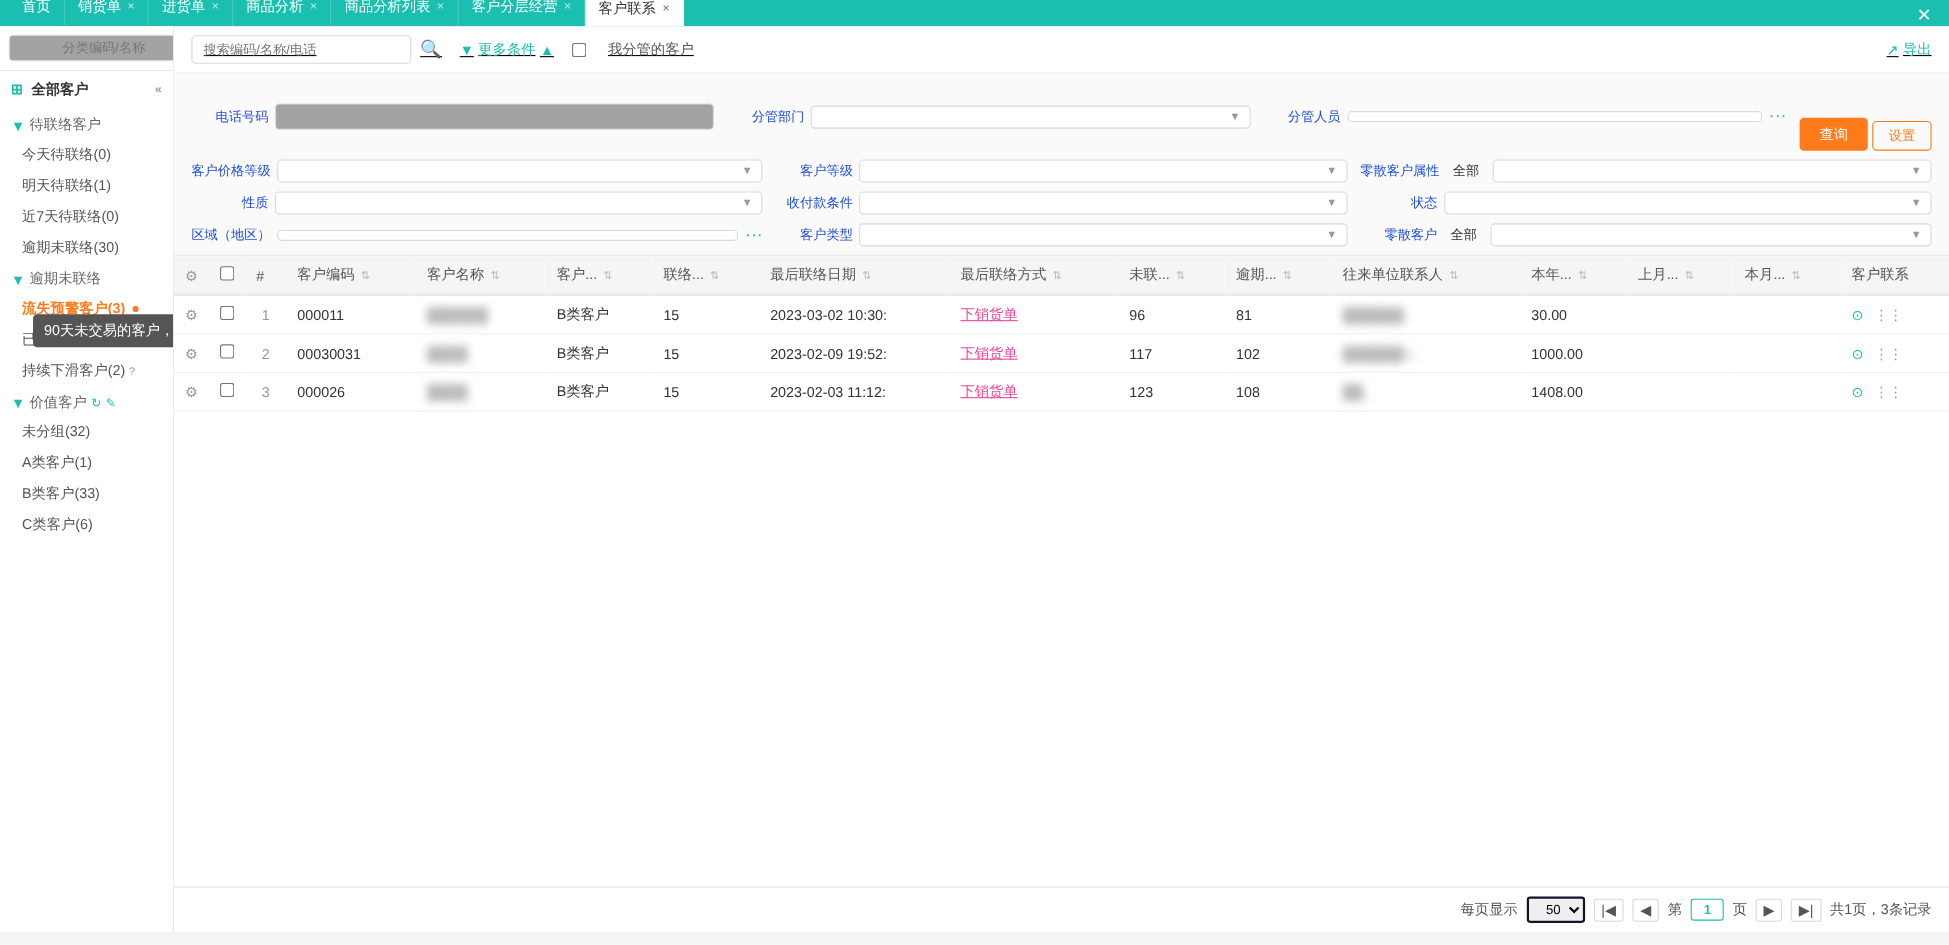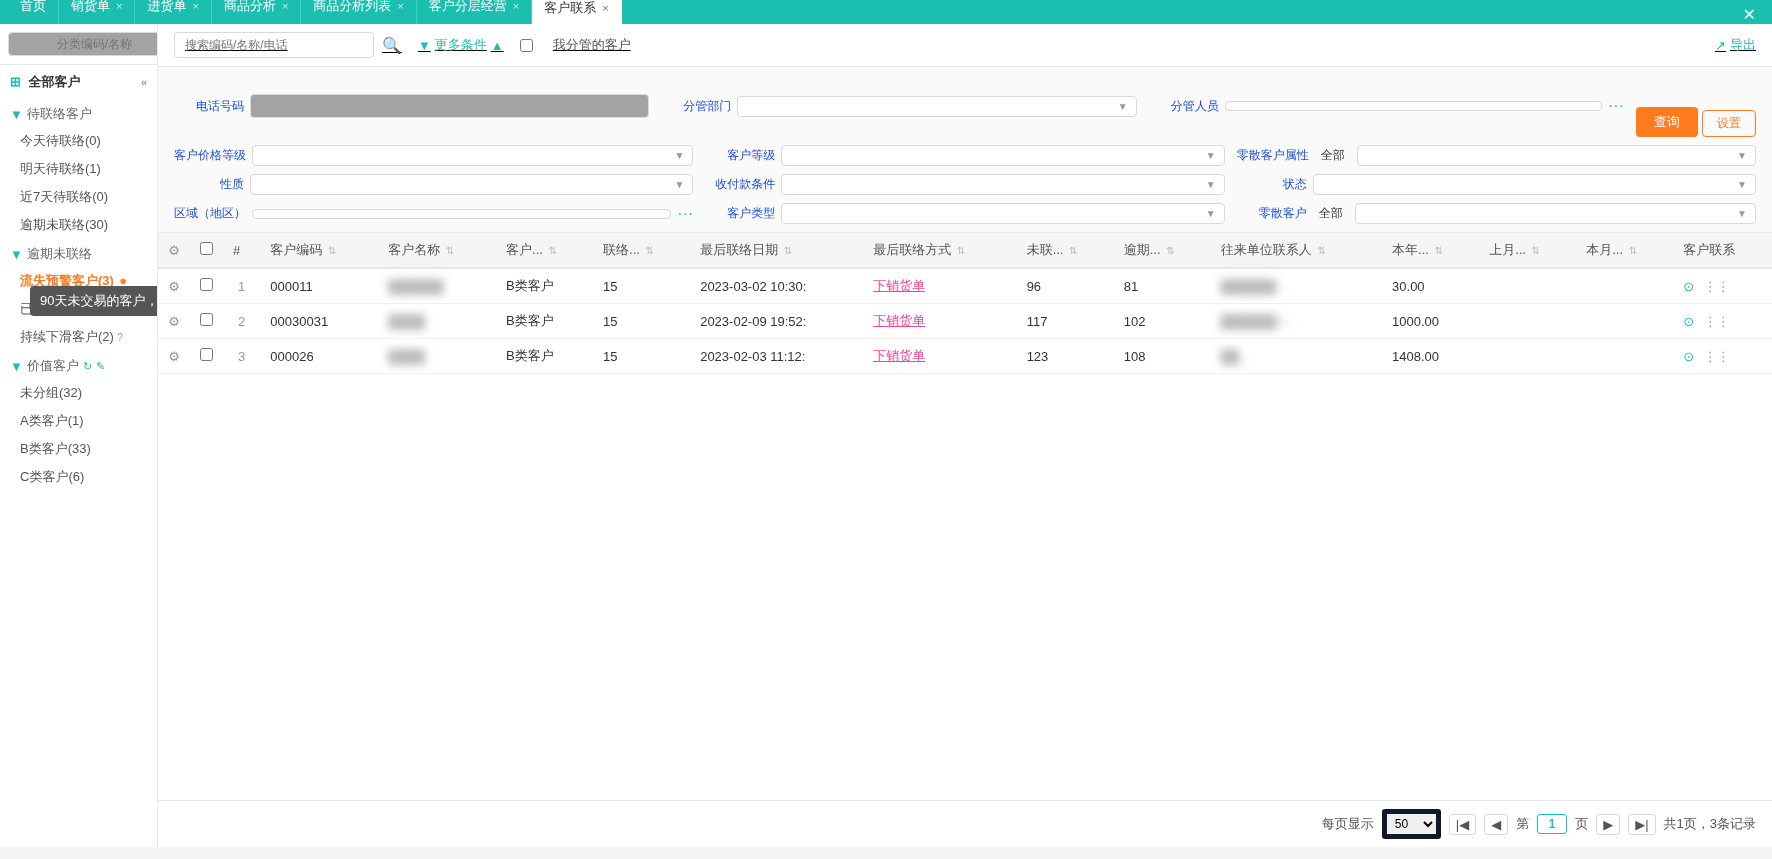--- a/index.html
+++ b/index.html
@@ -187,22 +187,22 @@
       filter: blur(4px); user-select: none; color: #bbb;
     }
 
     
     .pagination {
       display: flex; align-items: center; justify-content: flex-end;
       padding: 8px 16px; background: white; border-top: 1px solid #e8e8e8;
       gap: 8px; font-size: 12px; color: #555;
     }
     .pagination select {
-      border: 5px solid #0f172a; border-radius: 3px;
-      padding: 2px 4px; font-size: 12px;
+      border: 2px solid #0f172a; border-radius: 3px;
+      padding: 2px 4px; font-size: 12px; text-align: right;
     }
     .page-btn {
       border: 1px solid #d9d9d9; background: white;
       border-radius: 3px; padding: 2px 6px;
       cursor: pointer; color: #555;
     }
     .page-input {
       border: 1px solid #1bbfb0; border-radius: 3px;
       padding: 2px 4px; width: 30px; text-align: center;
       font-size: 12px; color: #1bbfb0; font-weight: bold;

